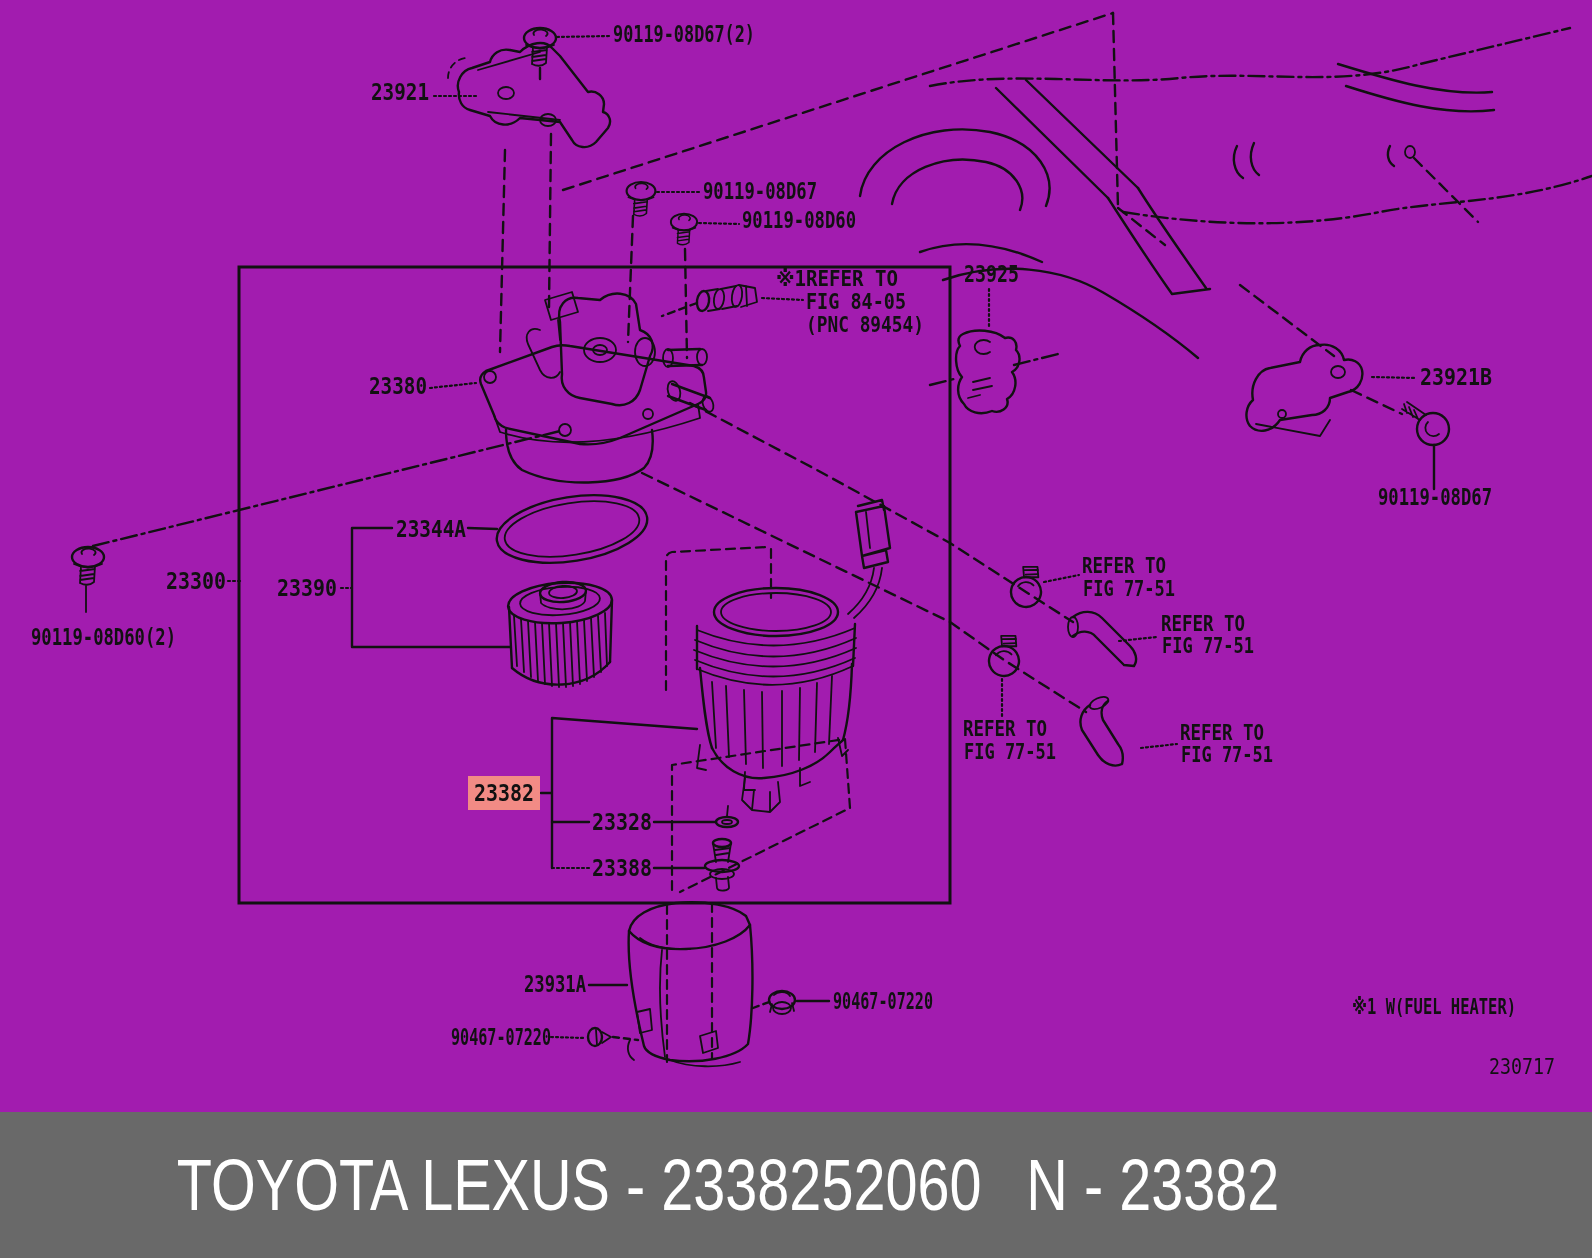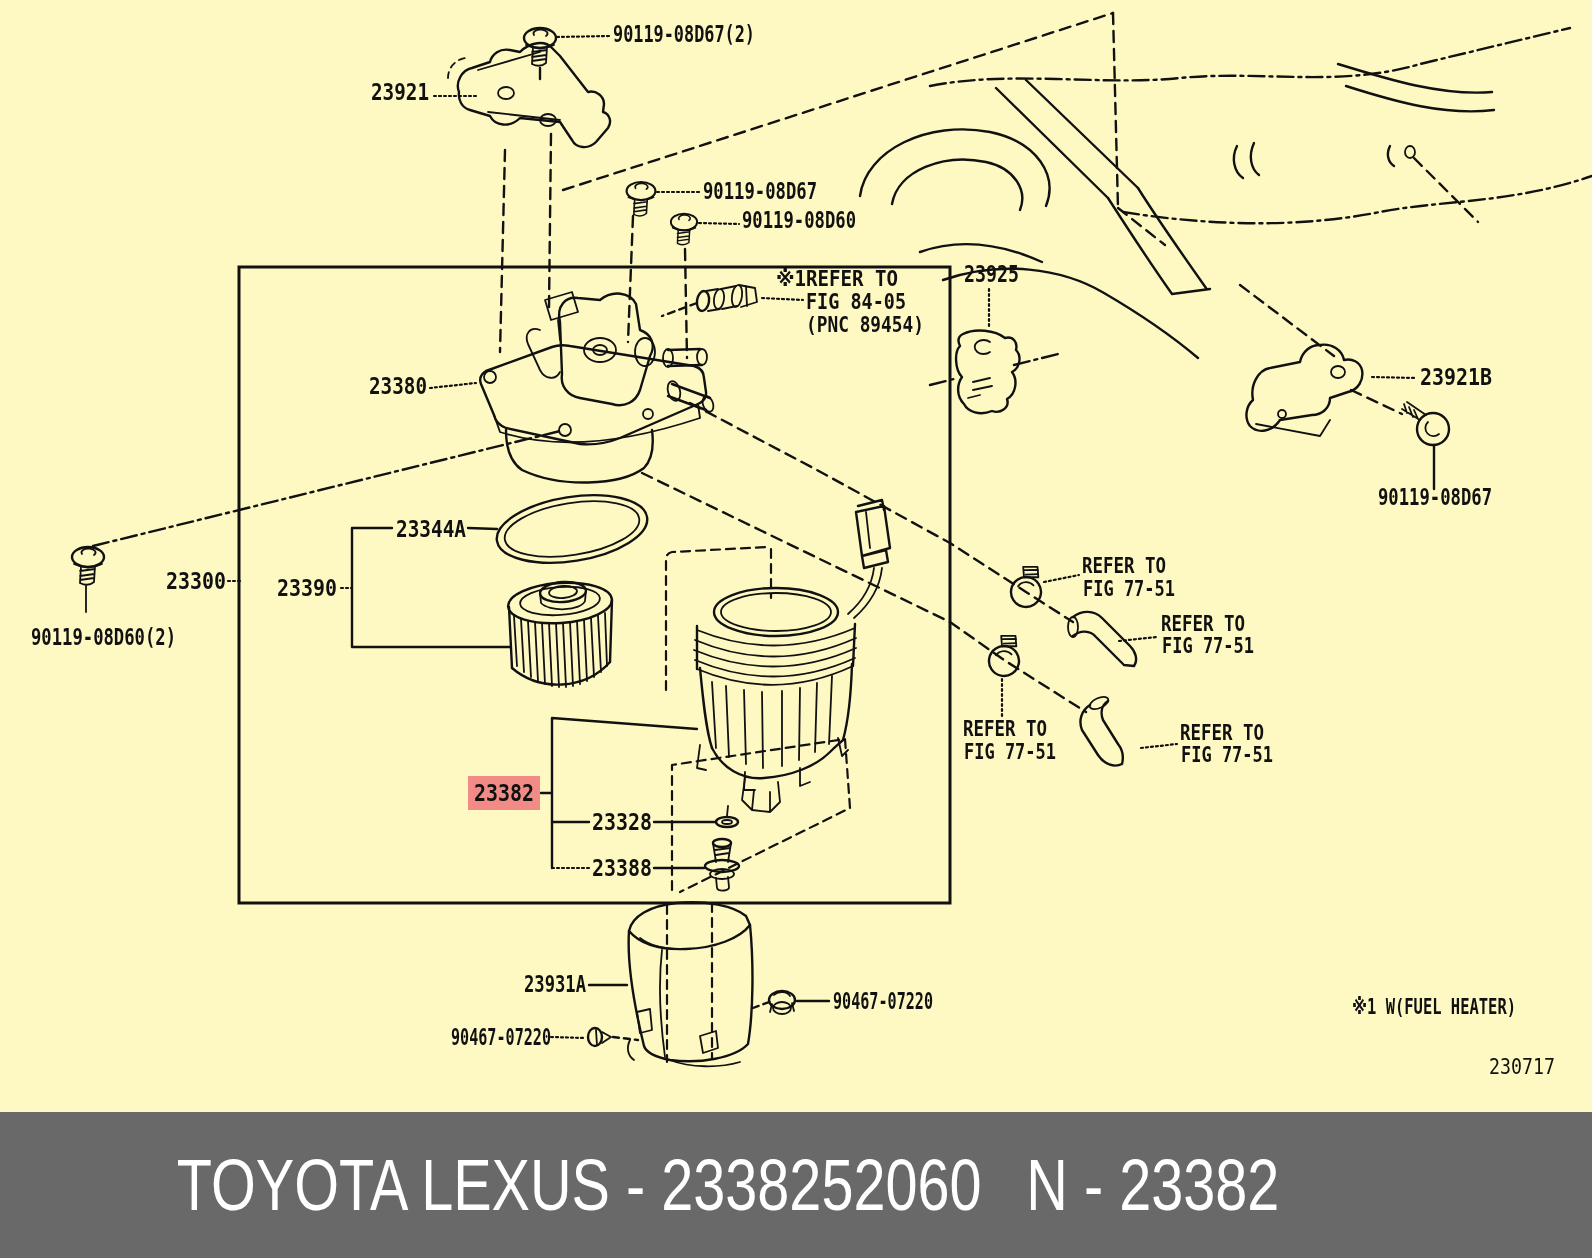--- a/index.html
+++ b/index.html
@@ -1,17 +1,17 @@
 <!DOCTYPE html>
 <html><head>
 <meta charset="utf-8">
 <style>
   html,body{margin:0;padding:0;background:#fff;}
   body{width:1592px;height:1258px;position:relative;font-family:"DejaVu Sans Mono","DejaVu Sans",monospace;}
-  .stage{position:relative;width:1592px;height:1258px;overflow:hidden;background:#fef9c3;}
+  .stage{position:relative;width:1592px;height:1258px;overflow:hidden;background:#a21caf;}
   svg{display:block;}
   svg text{font-family:"DejaVu Sans Mono","DejaVu Sans",monospace;font-weight:bold;fill:#111;font-size:23px;}
   svg text.small{font-size:22px;}
   svg text.plain{font-weight:normal;font-size:22px;}
   .banner{position:absolute;left:0;top:1112px;width:1592px;height:146px;background:#696969;
           display:flex;align-items:center;justify-content:flex-start;padding-left:39px;}
   .banner-text{color:#ffffff;font-family:"Liberation Sans","DejaVu Sans",sans-serif;
                font-size:72px;font-weight:400;white-space:pre;transform:scaleX(0.8);
                display:flex;align-items:center;}
   .banner-text .gap{display:inline-block;width:56px;}

